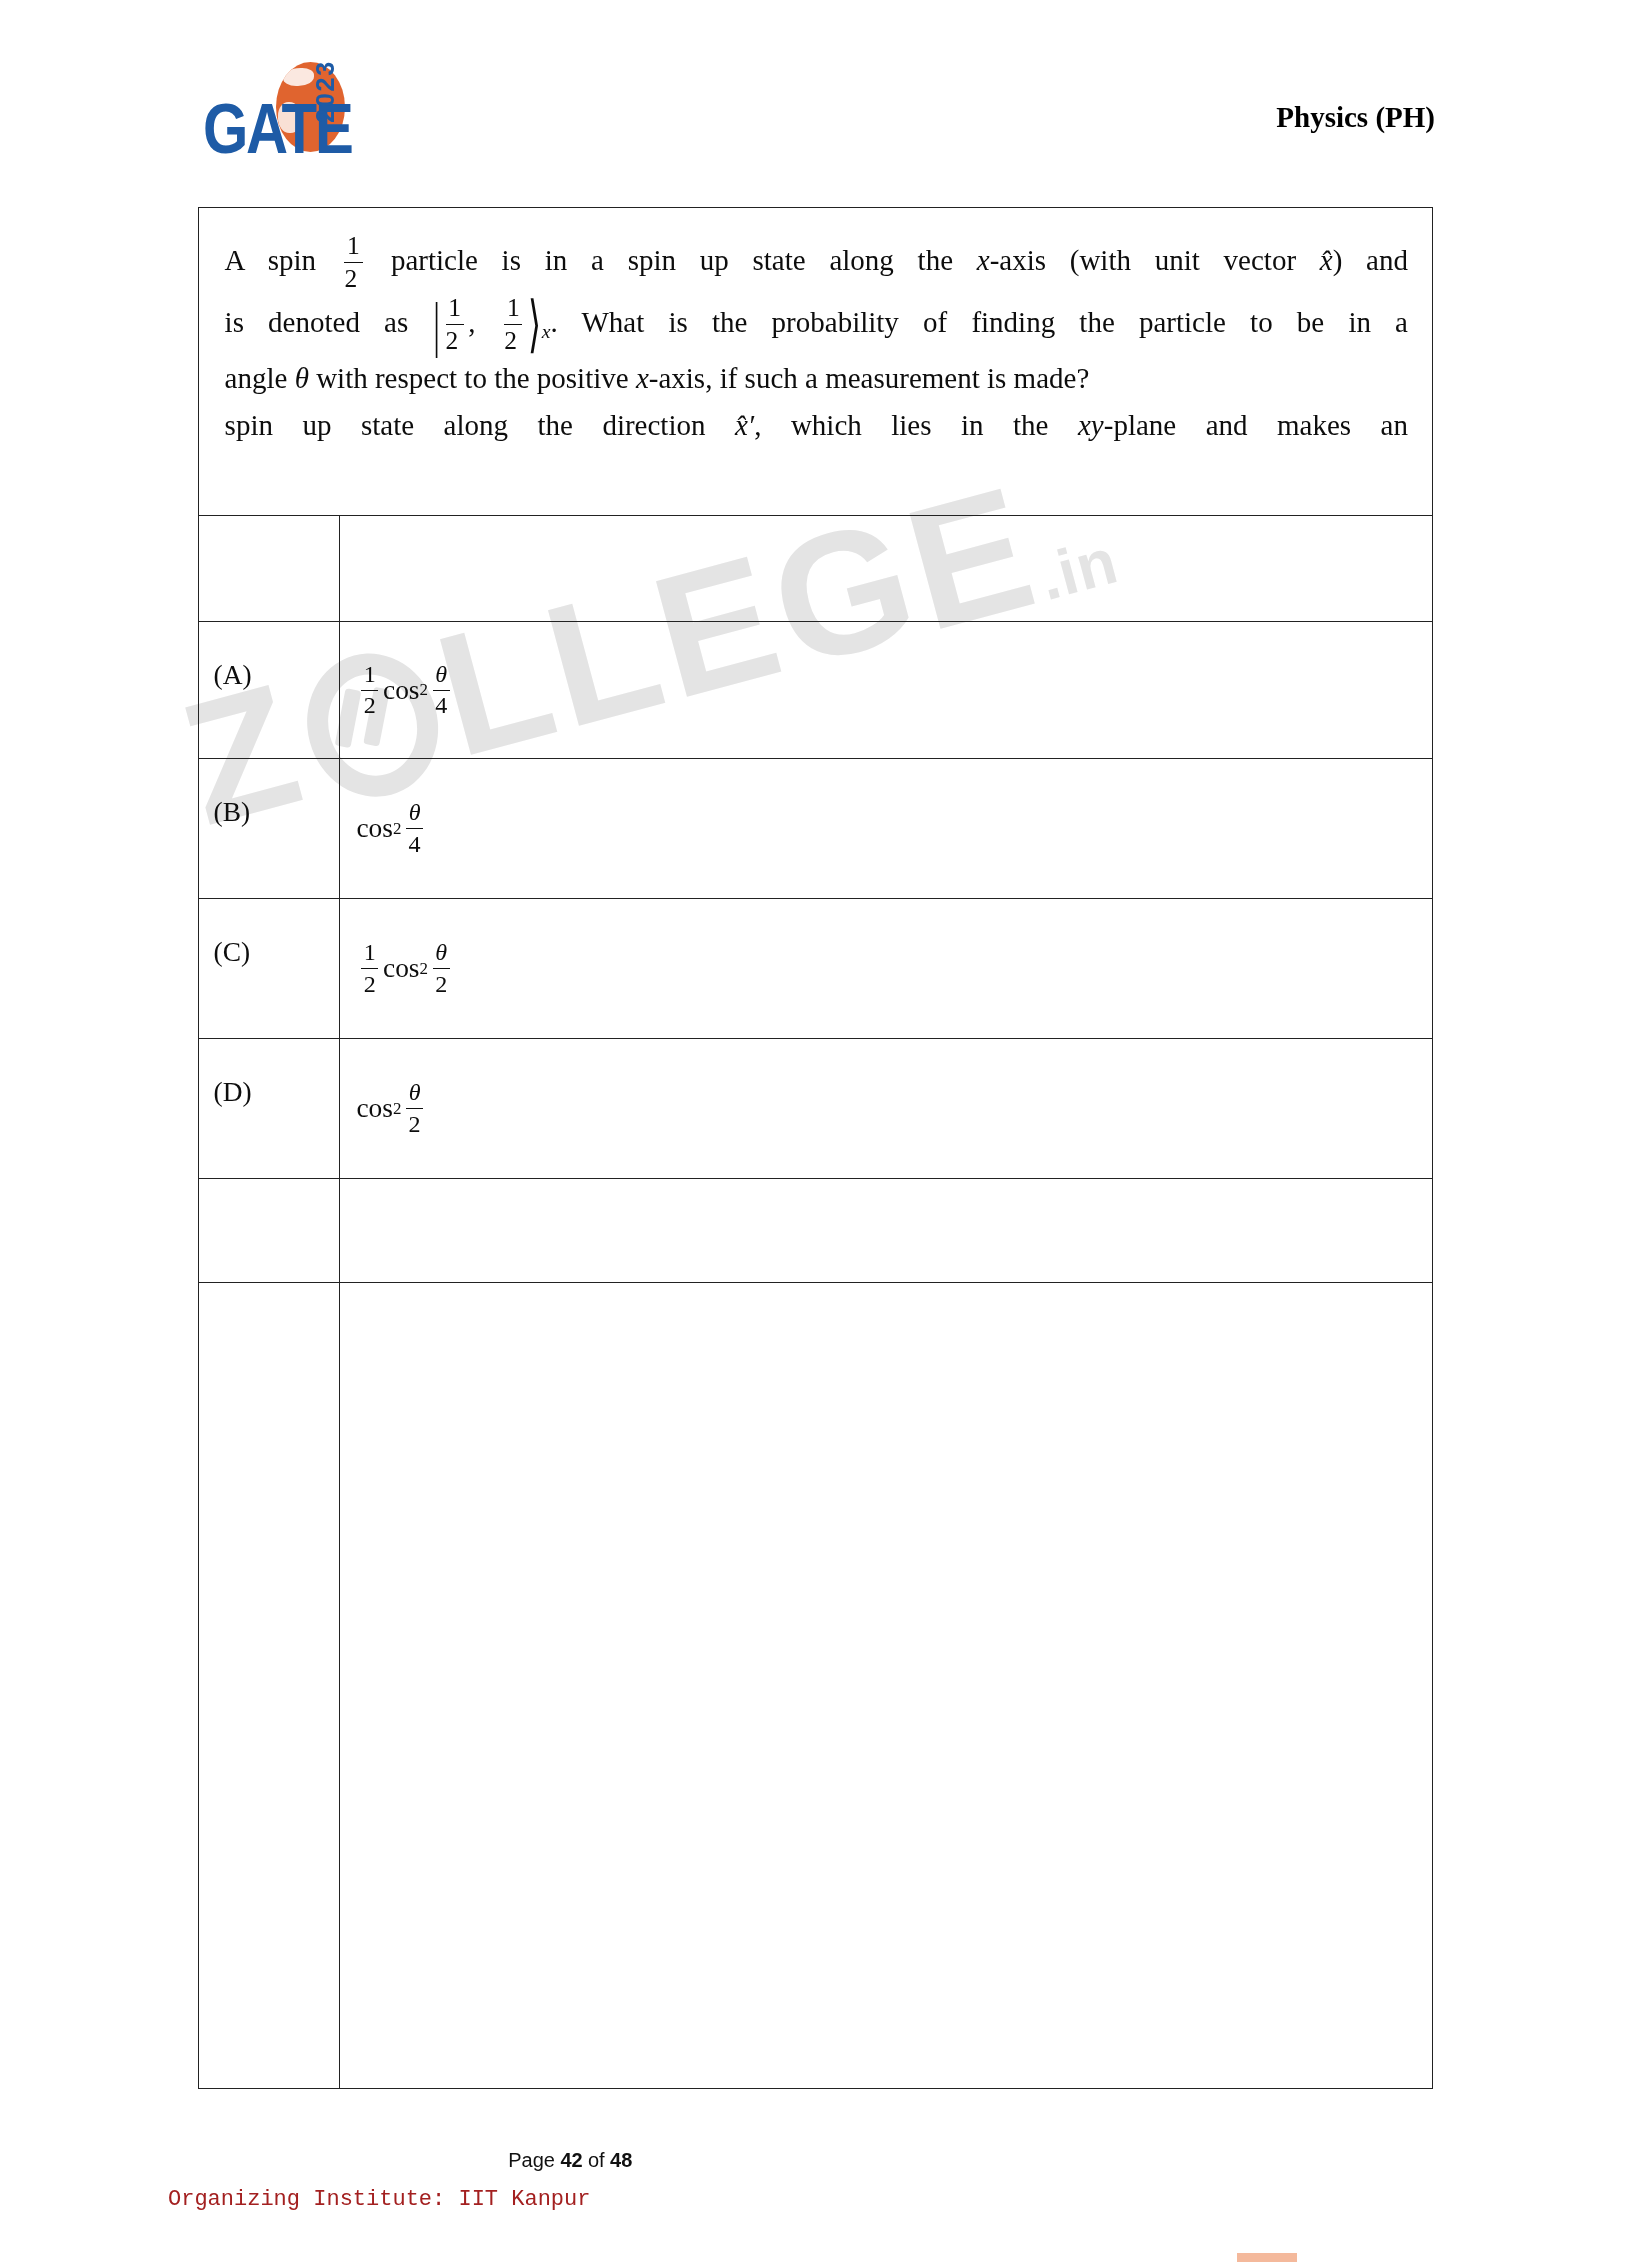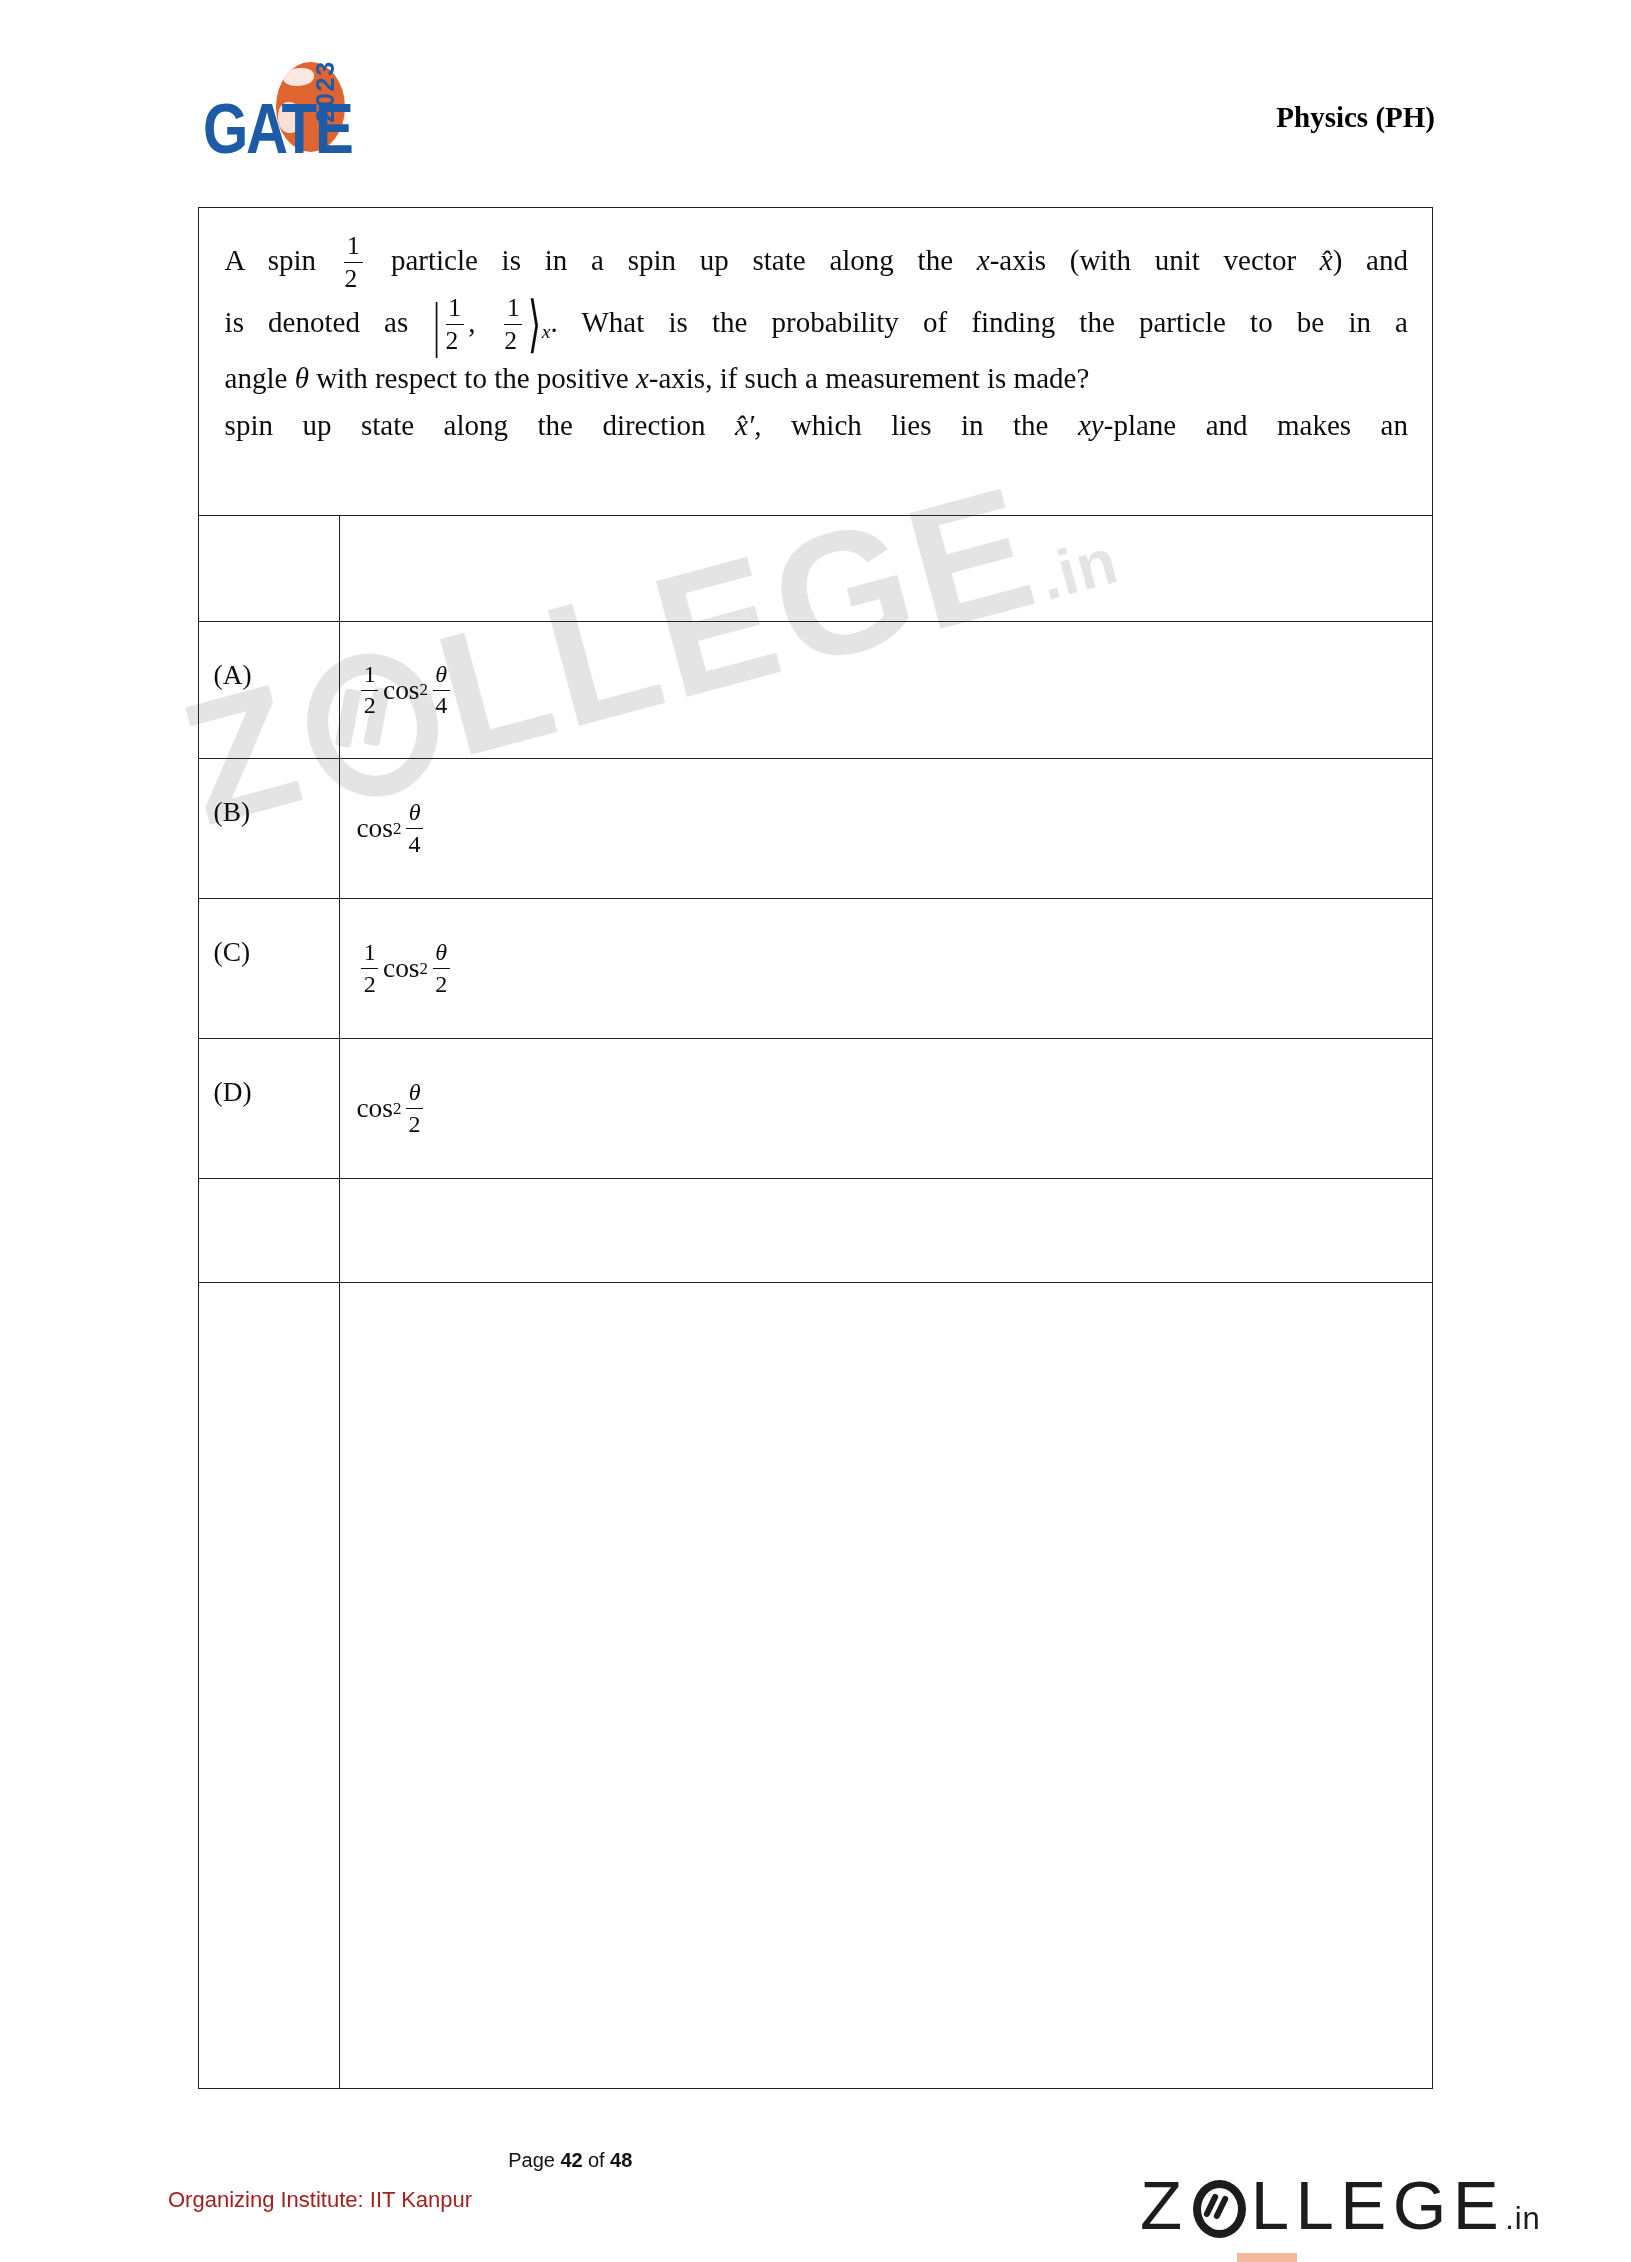--- a/index.html
+++ b/index.html
@@ -72,21 +72,21 @@
   .zo-glyph.lg{width:37px;height:42px;border:8.2px solid currentColor;margin:0 4.6px;top:9.1px;}
   .zo-glyph.lg::before{width:6.4px;height:25px;left:6.4px;top:4.6px;}
   .zo-glyph.lg::after{width:6.4px;height:25px;left:16.4px;top:7.3px;}
 
   
   .page-num{position:absolute;left:416px;top:2149px;width:219px;text-align:right;z-index:2;
             font-family:"Liberation Sans",sans-serif;font-size:20px;color:#111;}
   .page-num .b{font-weight:bold;}
   .page-num span{margin:0 2.7px;}
   .organizer{position:absolute;left:168px;top:2187px;z-index:2;
-             font-family:Liberation Sans, sans-serif;font-size:22px;color:var(--footer-red);}
+             font-family:Liberation Mono, monospace;font-size:22px;color:var(--footer-red);}
   .zlogo{position:absolute;left:1140px;top:2171px;z-index:2;white-space:nowrap;
          font-family:"Liberation Sans",sans-serif;font-size:69px;line-height:1;
          color:var(--brand-black);letter-spacing:6.4px;}
   .zlogo .suffix{font-size:31px;letter-spacing:0.9px;}
   .orange-chip{position:absolute;left:1237px;top:2253px;width:60px;height:9.1px;
                background:var(--chip-orange);z-index:2;}
 </style>
 </head>
 <body>
 
@@ -170,20 +170,17 @@
     </div>
 
   </div>
 
   <div class="page-num">
     <span>Page</span><span class="b">42</span><span>of</span><span class="b">48</span>
   </div>
 
   <div class="organizer">Organizing Institute: IIT Kanpur</div>
 
-  <div class="zlogo">
-    <span>Z</span><span class="zo-glyph lg"></span><span>LLEGE</span><span class="suffix">.in</span>
-  </div>
 
   <div class="orange-chip"></div>
 
 </div>
 
 
 </body></html>

